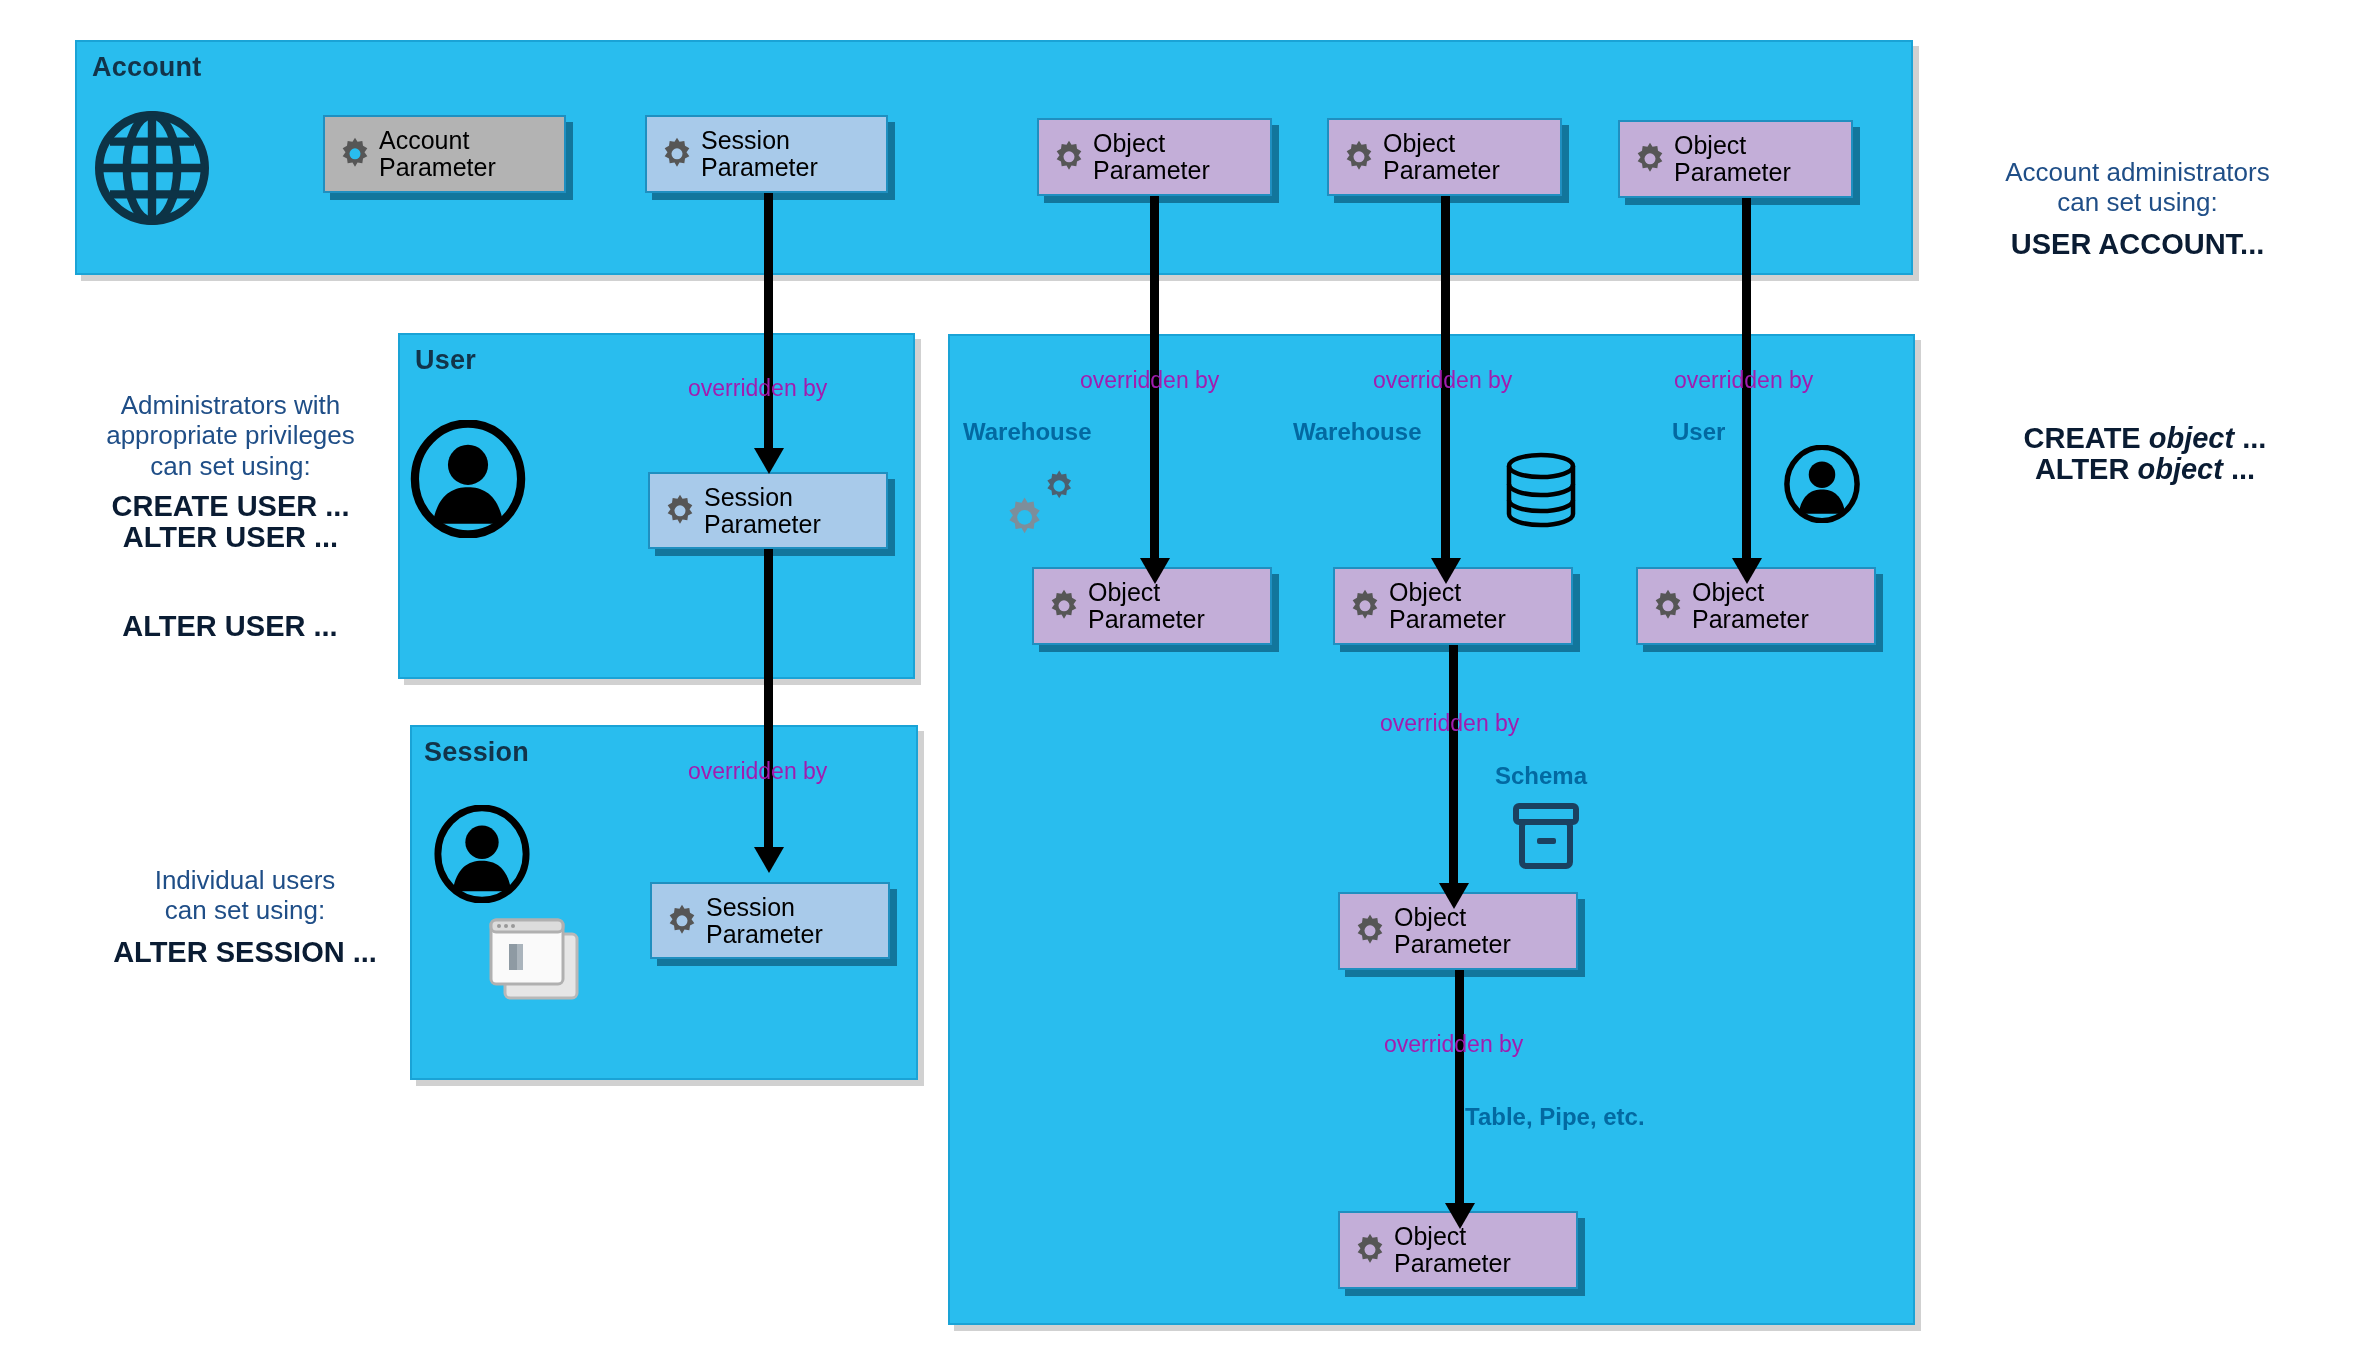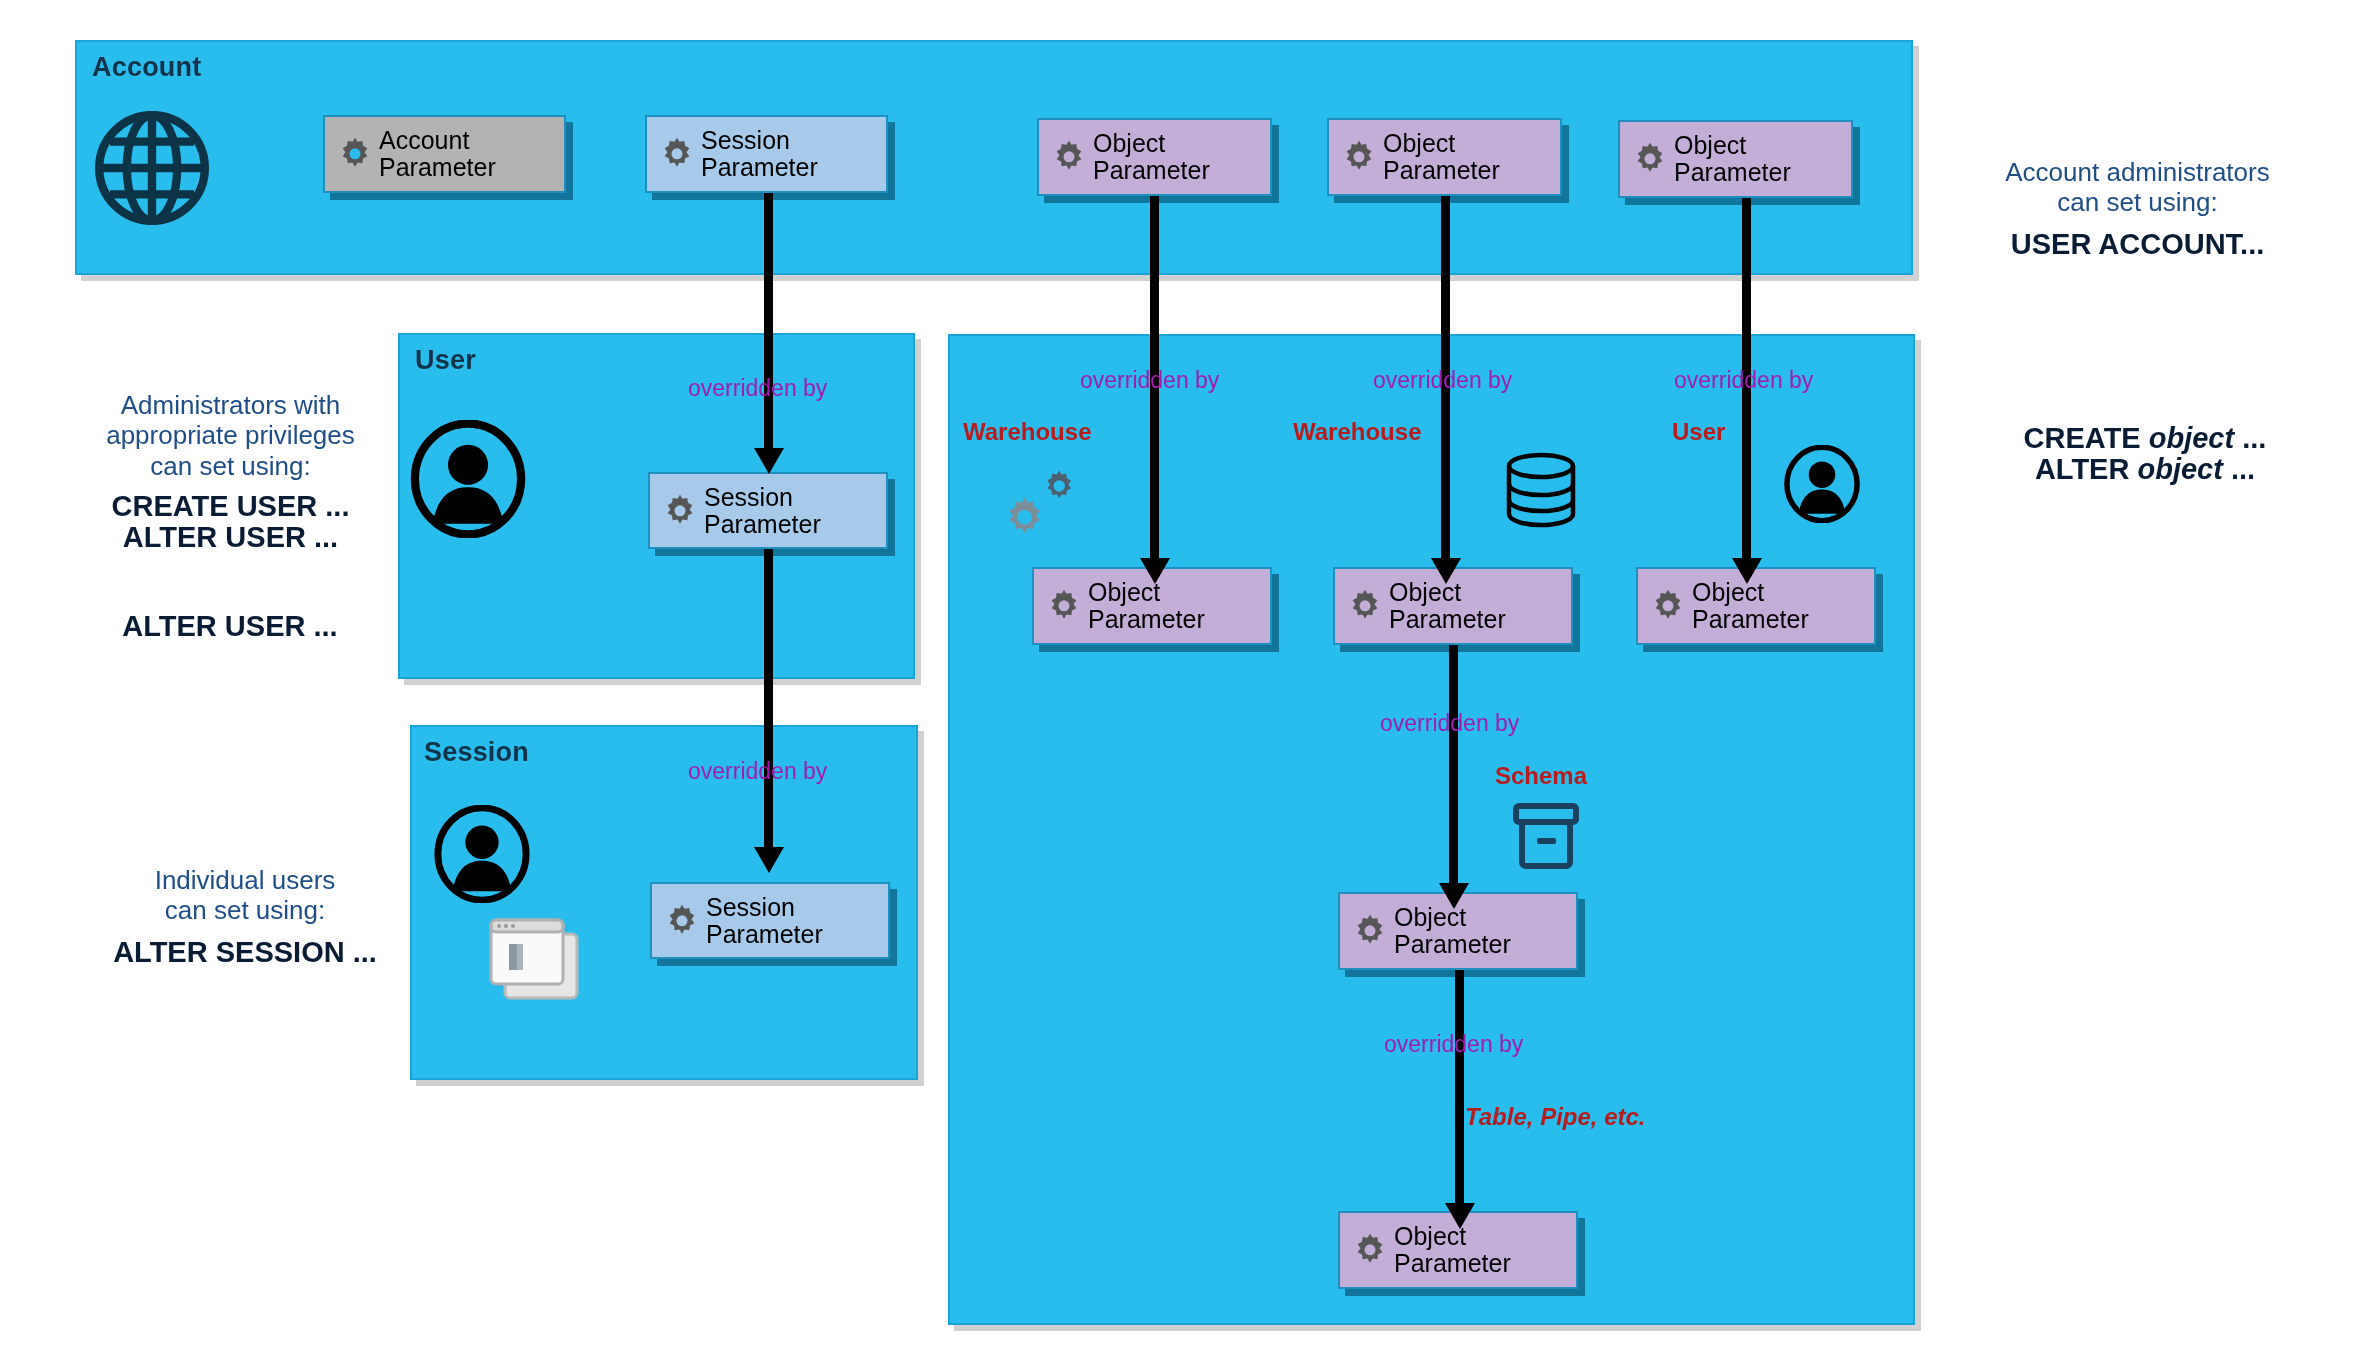--- a/index.html
+++ b/index.html
@@ -77,21 +77,21 @@
   .edge-label {
     position: absolute;
     font-size: 23px;
     color: #a21caf;
     white-space: nowrap;
   }
   .node-label {
     position: absolute;
     font-size: 24px;
     font-weight: bold;
-    color: #b91c1c;
+    color: #0369a1;
     white-space: nowrap;
     text-align: center;
   }
   
   .note {
     position: absolute;
     text-align: center;
     line-height: 1.17;
     margin-top: 45px;
   }
@@ -286,21 +286,21 @@
 
   <div class="param object" style="left:1338px; top:892px; width:240px; height:78px;">
     <svg class="gear-ico" width="40" height="40" viewBox="0 0 24 24">
       <path fill="#565656" d="M12 2.2l1.5 2.5 2.9-.5.4 2.9 2.6 1.4-1.7 2.4 1.7 2.4-2.6 1.4-.4 2.9-2.9-.5L12 19.6l-1.5-2.5-2.9.5-.4-2.9-2.6-1.4 1.7-2.4L4.6 8.5l2.6-1.4.4-2.9 2.9.5z"></path>
       <circle cx="12" cy="11.9" r="3.3" fill="#c3aed8"></circle>
     </svg>
     <span class="param-label">Object
 Parameter</span>
   </div>
 
-  <div class="node-label" style="left:1465px; top:1104px; line-height:1.12;font-style:italic;">Table, Pipe,
+  <div class="node-label" style="left:1465px; top:1104px; line-height:1.12;">Table, Pipe,
 etc.</div>
 
   <div class="param object" style="left:1338px; top:1211px; width:240px; height:78px;">
     <svg class="gear-ico" width="40" height="40" viewBox="0 0 24 24">
       <path fill="#565656" d="M12 2.2l1.5 2.5 2.9-.5.4 2.9 2.6 1.4-1.7 2.4 1.7 2.4-2.6 1.4-.4 2.9-2.9-.5L12 19.6l-1.5-2.5-2.9.5-.4-2.9-2.6-1.4 1.7-2.4L4.6 8.5l2.6-1.4.4-2.9 2.9.5z"></path>
       <circle cx="12" cy="11.9" r="3.3" fill="#c3aed8"></circle>
     </svg>
     <span class="param-label">Object
 Parameter</span>
   </div>

